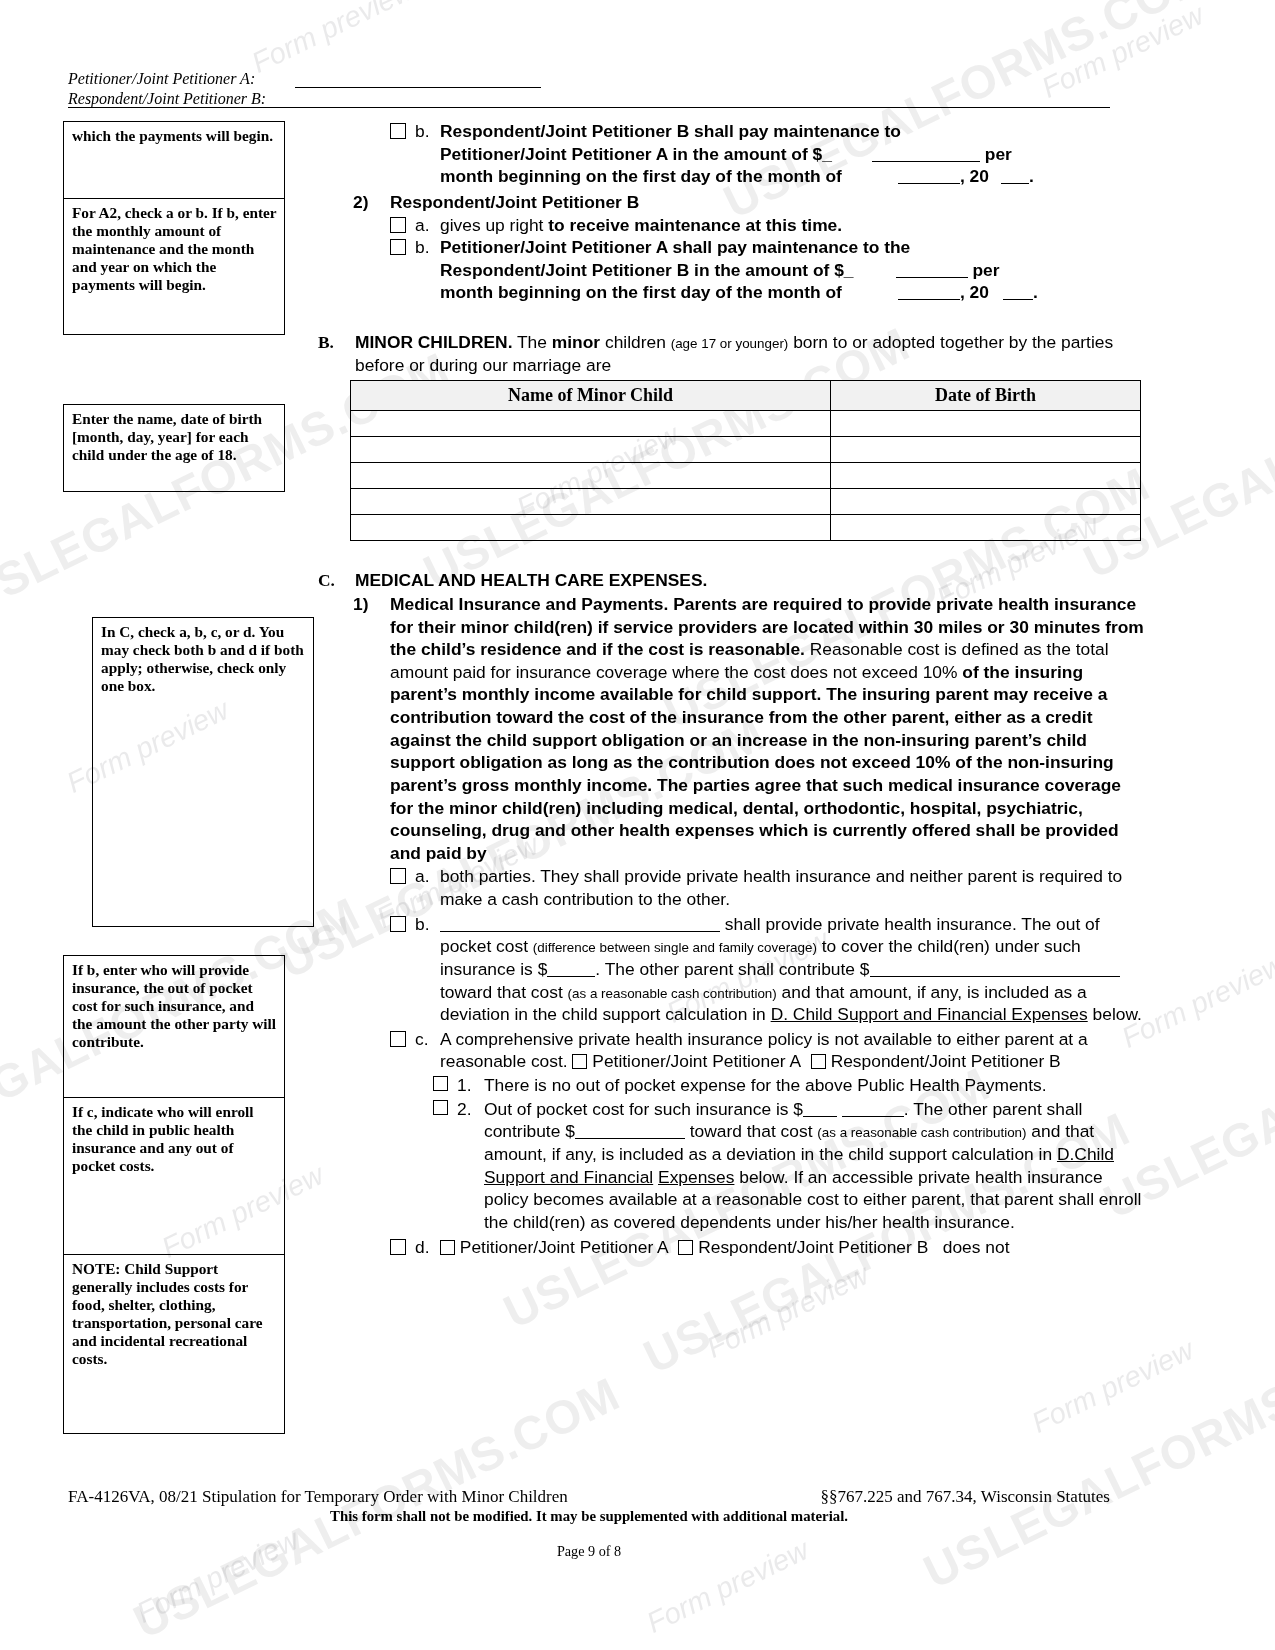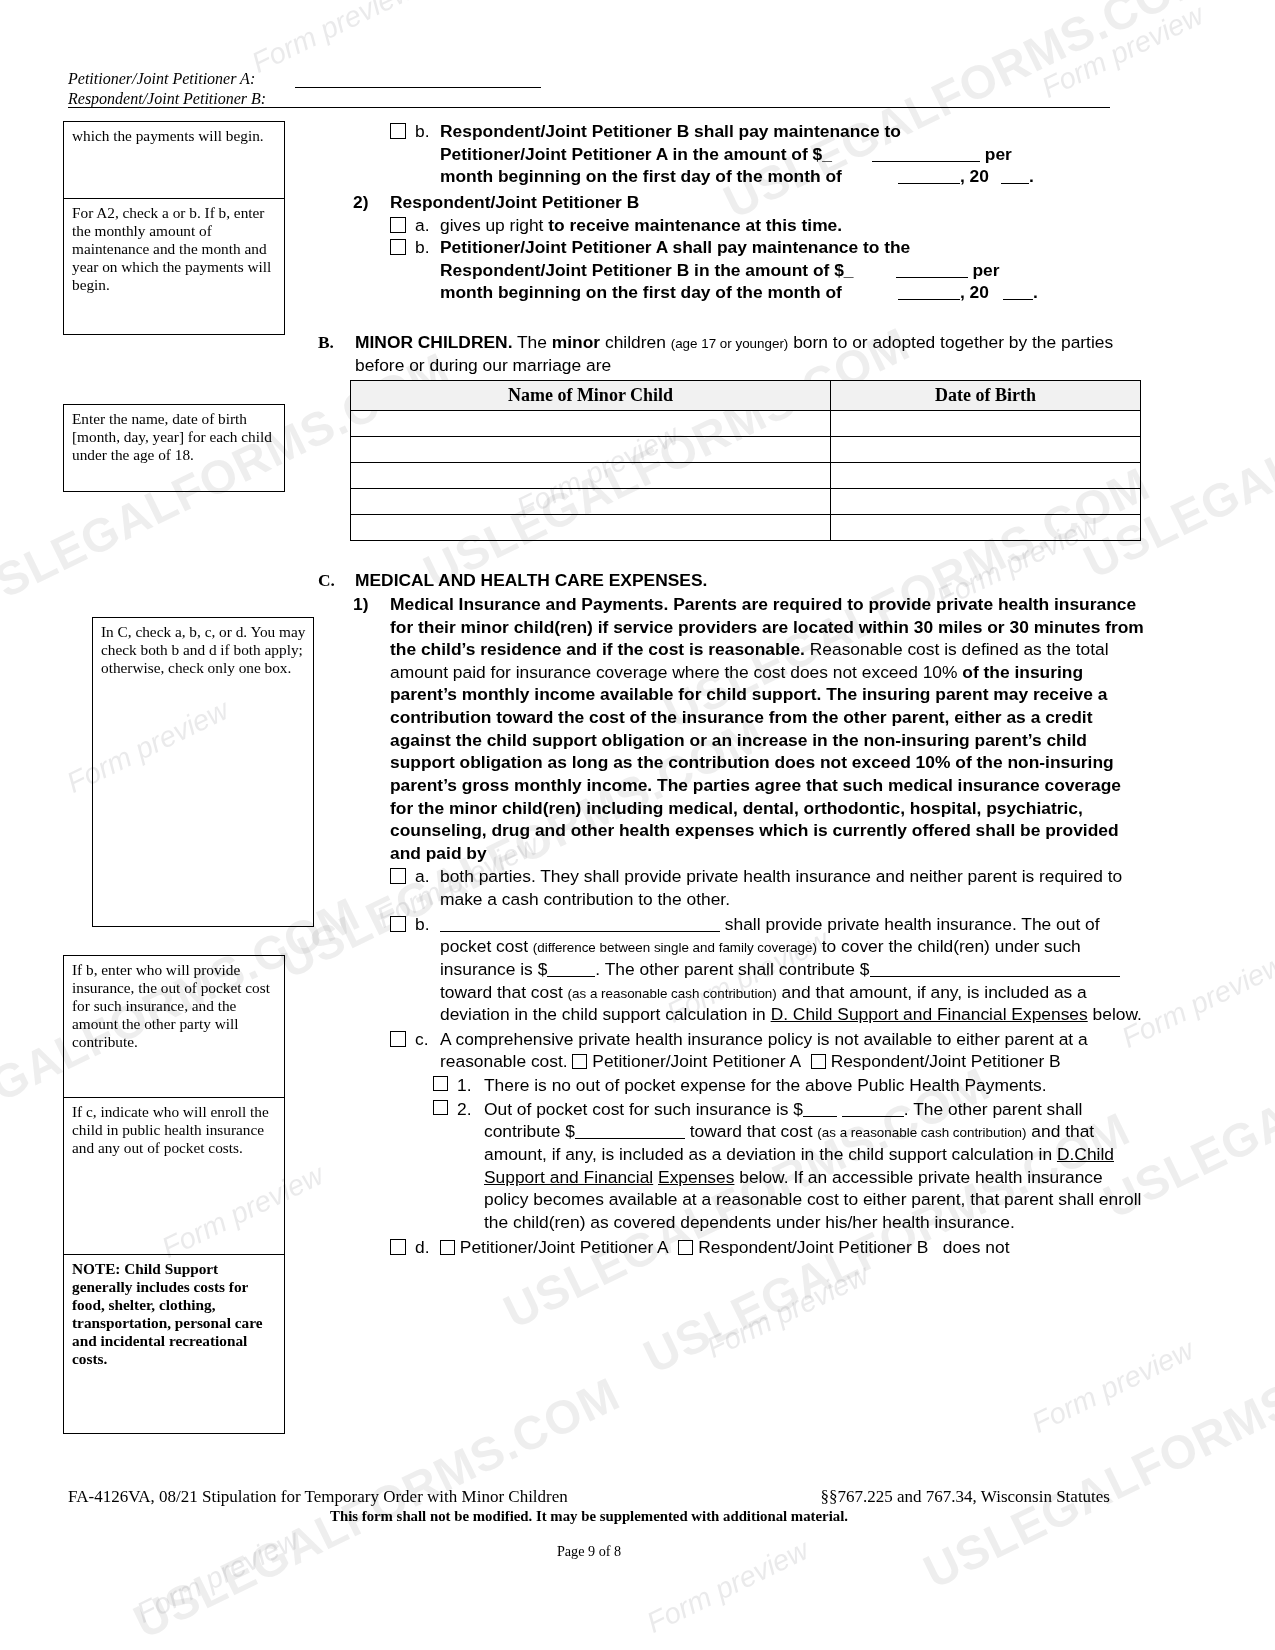--- a/index.html
+++ b/index.html
@@ -88,20 +88,21 @@
   .mbox {
     position: absolute;
     left: 63px;
     width: 222px;
     border: 1.4px solid #000;
     font-family: "Liberation Serif", serif;
     font-size: 15.3px;
     line-height: 1.18;
     padding: 5px 7px 5px 8px;
     background: transparent;
+    font-weight: bold;
   }
   .mbox.stack { border-bottom: none; }
   .mbox.bold { font-weight: bold; }
 
   
   #main {
     position: absolute;
     left: 318px;
     top: 120px;
     width: 830px;

